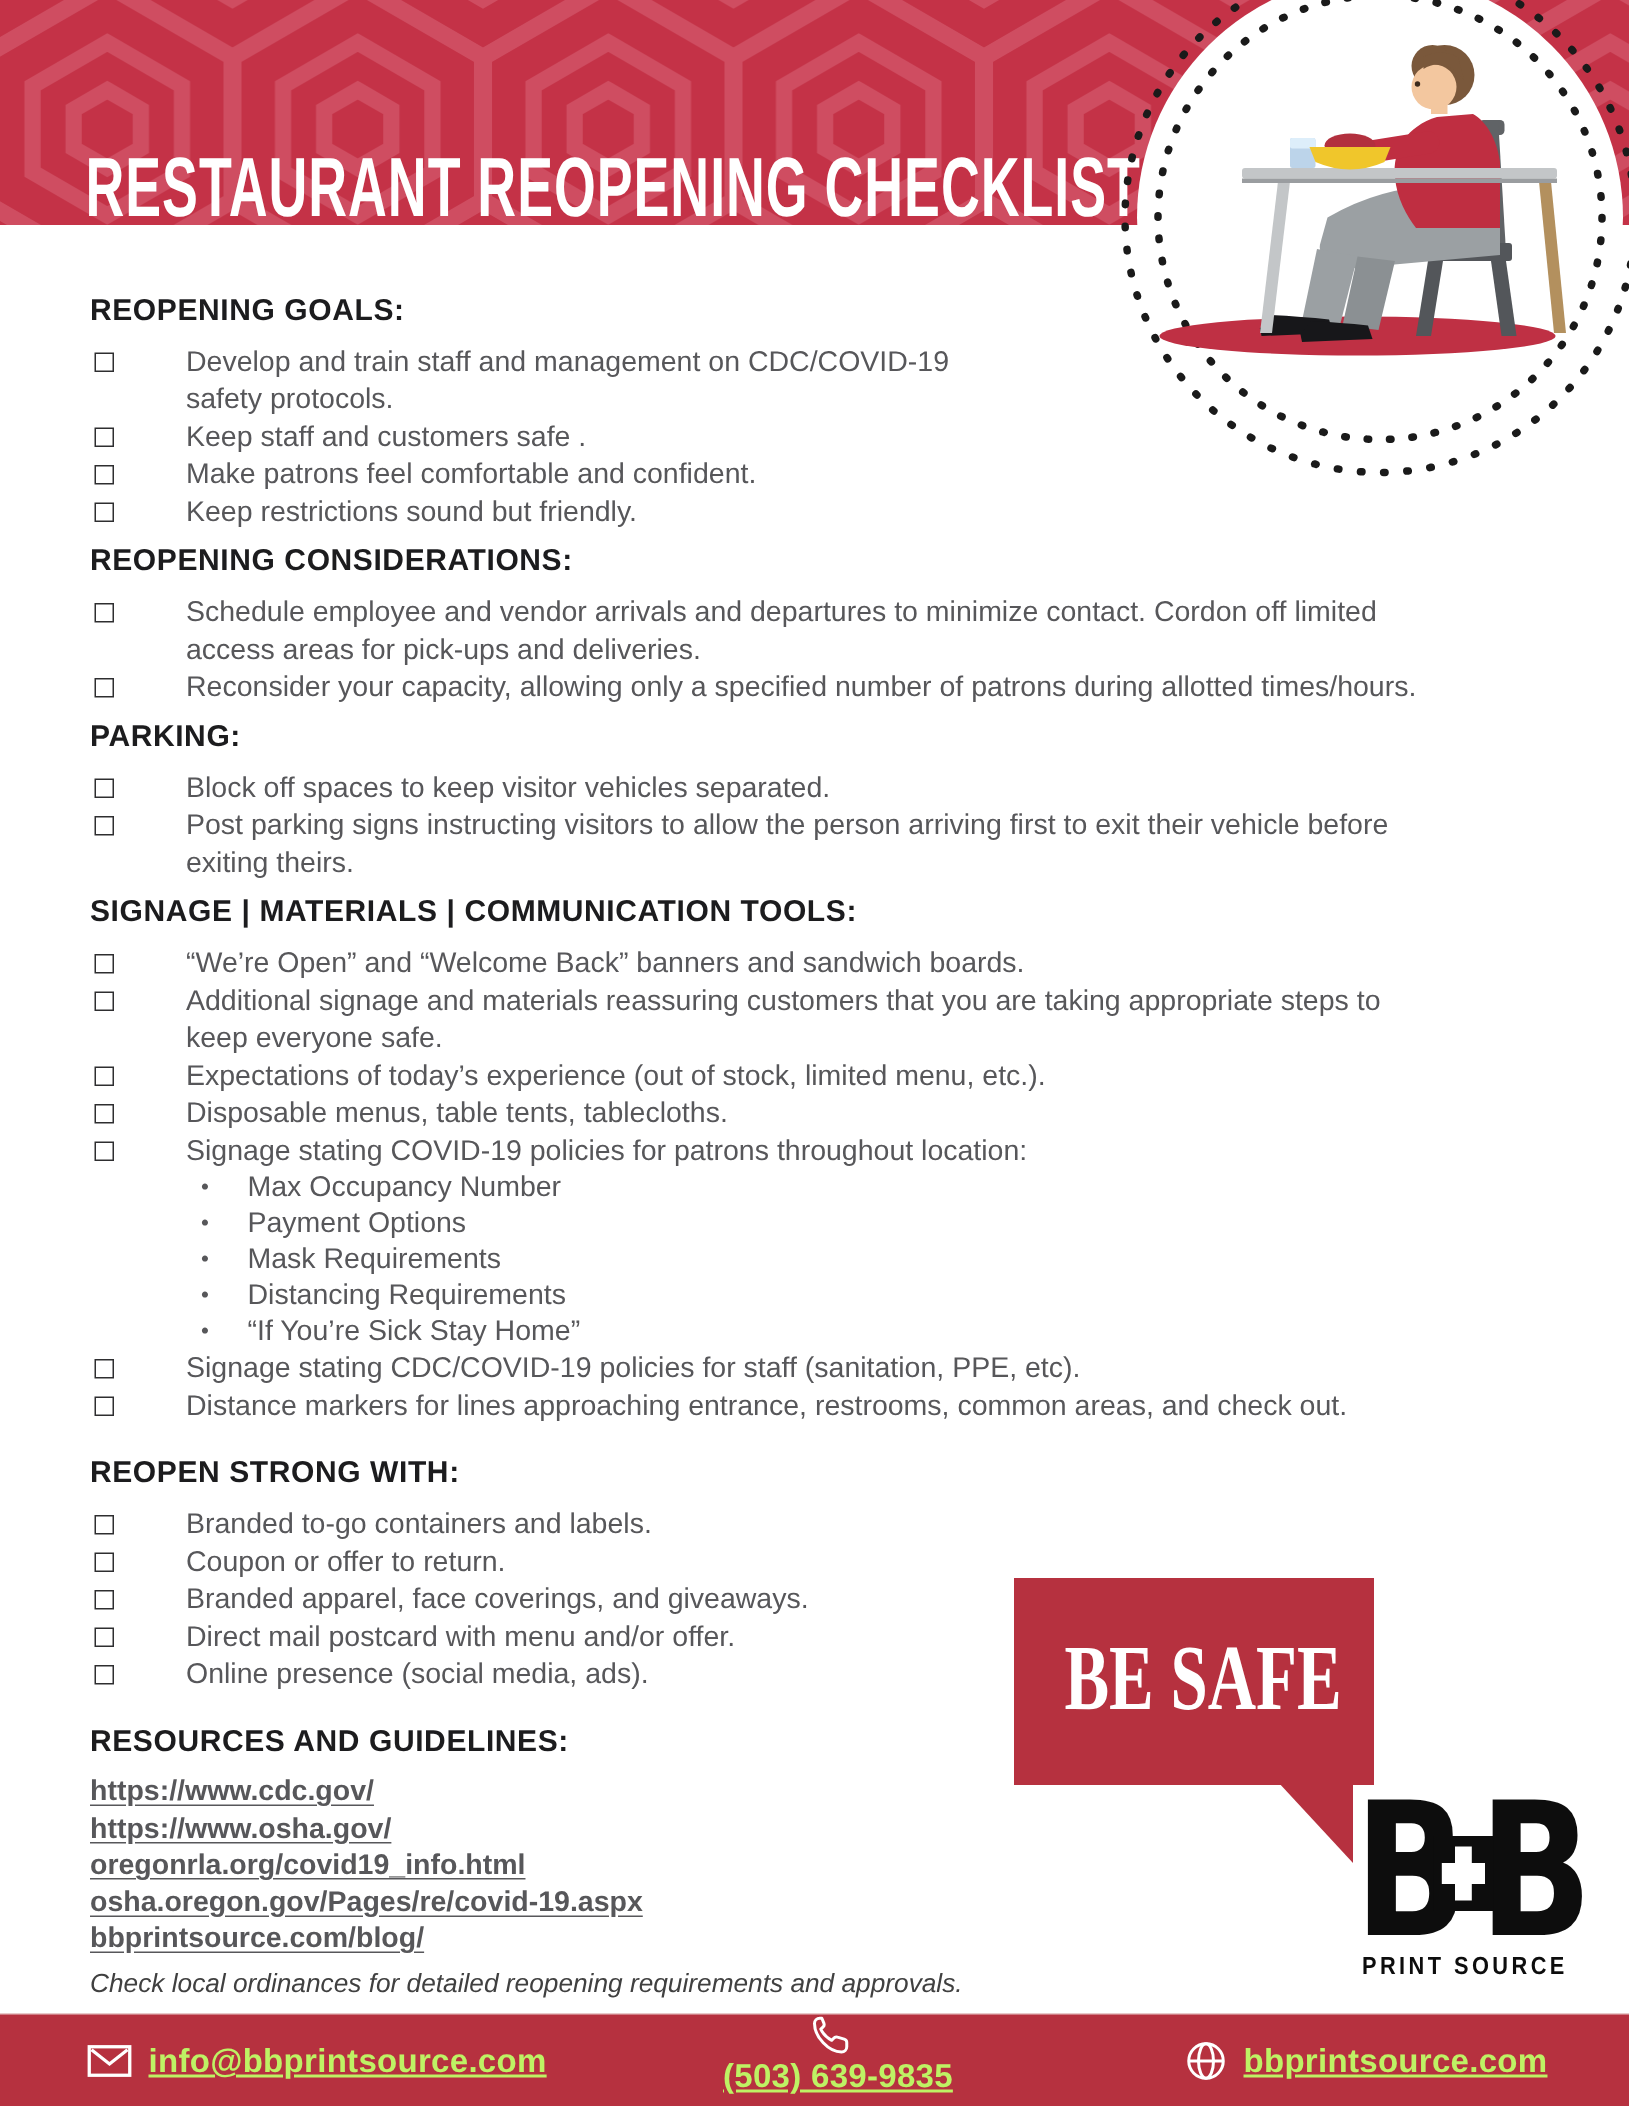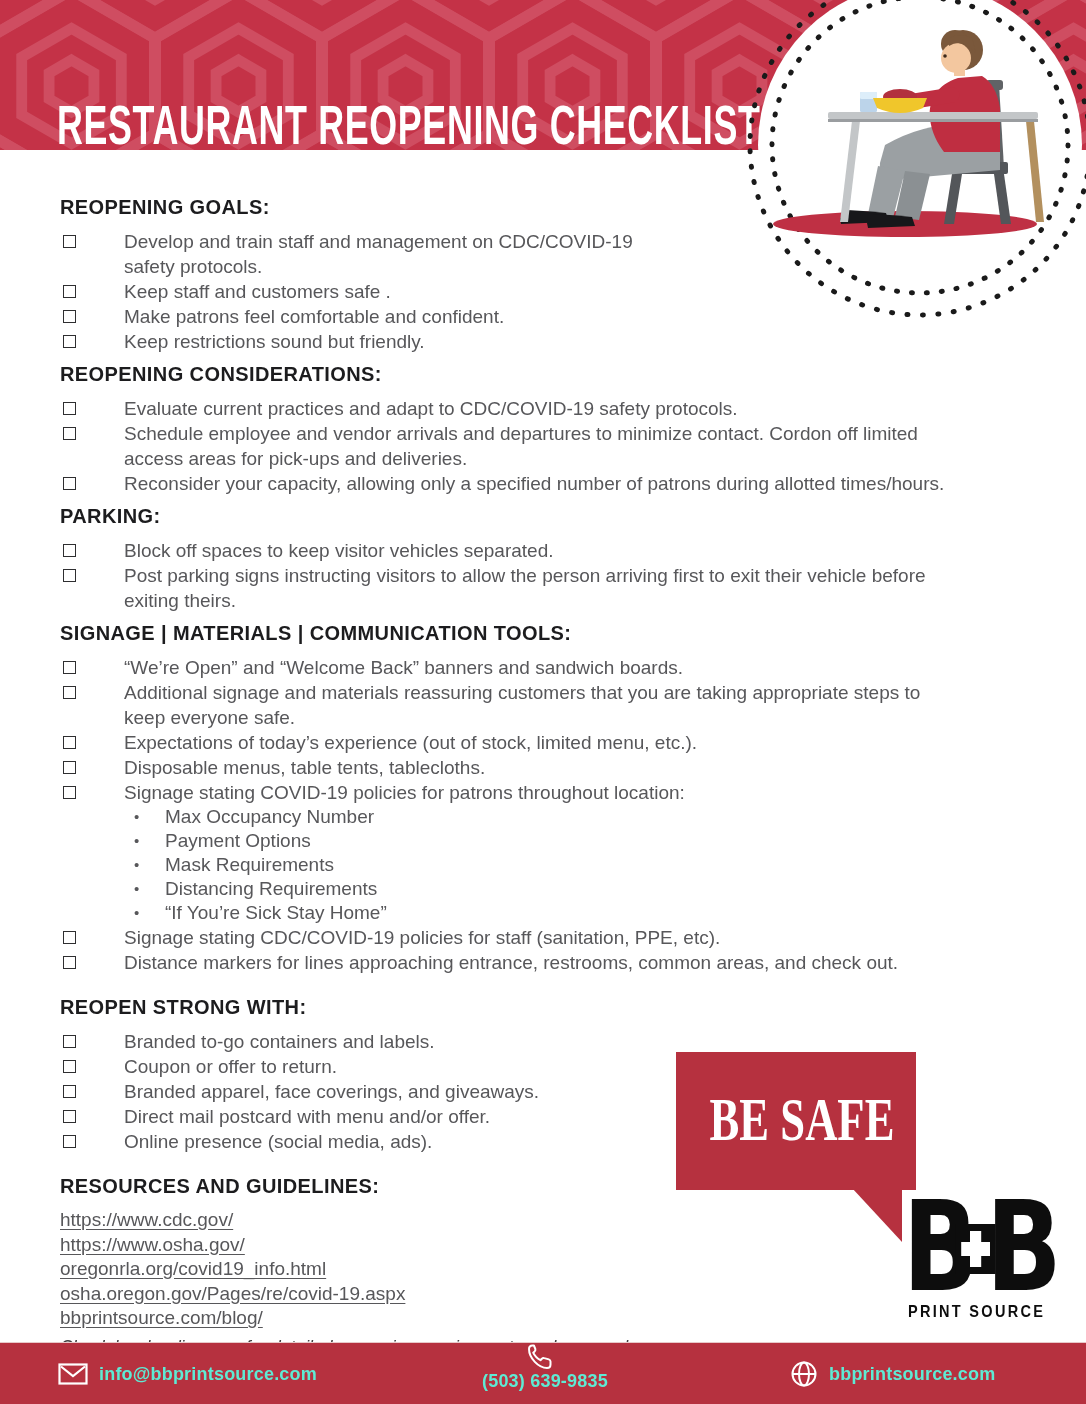--- a/index.html
+++ b/index.html
@@ -30,21 +30,21 @@
   .cbox {
     flex:0 0 13px; width:13px; height:13px; border:1.5px solid #2e2e30;
     margin:6px 0 0 3px; background:#ffffff;
   }
   .ctext { margin-left:48px; white-space:pre-line; }
   .sub { display:flex; font-size:19px; line-height:24px; padding-left:74px; }
   .bullet { width:31px; color:#57575a; font-size:15px; line-height:24px; }
   .links { margin-top:6px; }
   .rlink {
     display:block; font-size:19px; line-height:24.5px; color:#57575a;
-    text-decoration:underline; text-underline-offset:3px; width:max-content;
+    text-decoration:underline; text-underline-offset:3px; width:max-content;font-weight:bold;
   }
   .note { margin-top:6px; font-size:17.5px; color:#404040;font-style:italic; }
   
   .besafe { position:absolute; left:676px; top:1052px; width:240px; height:195px;font-family:Liberation Serif, serif; }
   .besafe svg { position:absolute; left:0; top:0; }
   .besafe-label {
     position:absolute; left:0; top:36px; width:240px; text-align:center;
     color:#ffffff; font-size:62px; font-weight:bold; line-height:1; white-space:nowrap;
     transform:scaleX(0.72); transform-origin:center top; letter-spacing:0px;
   }
@@ -55,21 +55,21 @@
     font-size:16.5px; font-weight:bold; color:#0d0d0d; letter-spacing:2.6px;
     transform:scaleX(0.88); transform-origin:left top; white-space:nowrap;
   }
   
   .footer {
     position:absolute; left:0; bottom:0; width:1086px; height:62px;
     background:#b6313f; border-top:1px solid #e8c9c9;
   }
   .fitem { position:absolute; top:0; height:62px; display:flex; align-items:center; }
   .fitem .ic { display:flex; align-items:center; margin-right:11px; }
-  .ftext { color:#5eead4; font-size:18px; font-weight:bold; letter-spacing:0.2px; }
+  .ftext { color:#bef264; font-size:22px; font-weight:bold; letter-spacing:0.2px;text-decoration:underline; }
   .f-email { left:58px; } .f-phone { left:482px;flex-direction:column; } .f-web { left:790px; }
 </style>
 </head>
 <body>
 
 <div class="page">
 
   <div class="header">
     <svg class="hexbg" width="1086" height="150">
       <defs>
@@ -163,24 +163,20 @@
       <div class="row">
         <span class="cbox"></span>
         <span class="ctext">Keep restrictions sound but friendly.</span>
       </div>
     </div>
 
     <div class="sec">
       <div class="sec-h">REOPENING CONSIDERATIONS:</div>
       <div class="row">
         <span class="cbox"></span>
-        <span class="ctext">Evaluate current practices and adapt to CDC/COVID-19 safety protocols.</span>
-      </div>
-      <div class="row">
-        <span class="cbox"></span>
         <span class="ctext">Schedule employee and vendor arrivals and departures to minimize contact. Cordon off limited
 access areas for pick-ups and deliveries.</span>
       </div>
       <div class="row">
         <span class="cbox"></span>
         <span class="ctext">Reconsider your capacity, allowing only a specified number of patrons during allotted times/hours.</span>
       </div>
     </div>
 
     <div class="sec">

